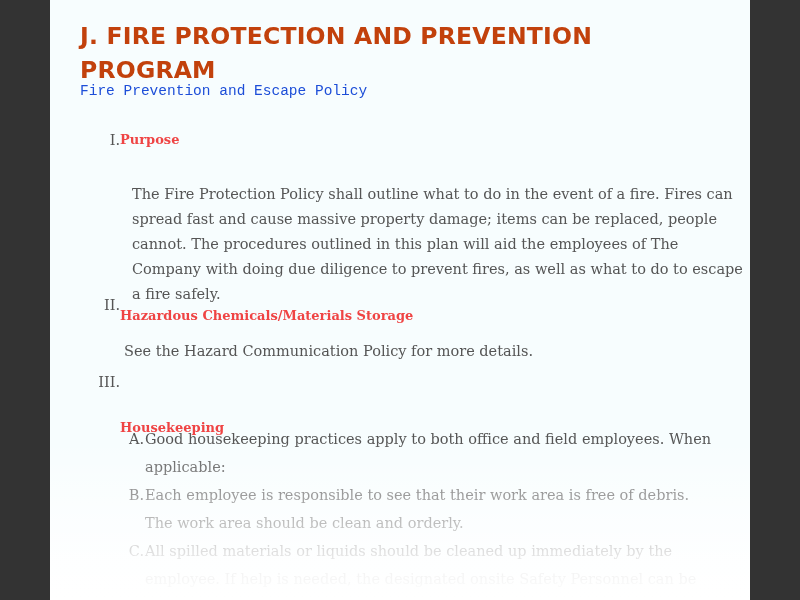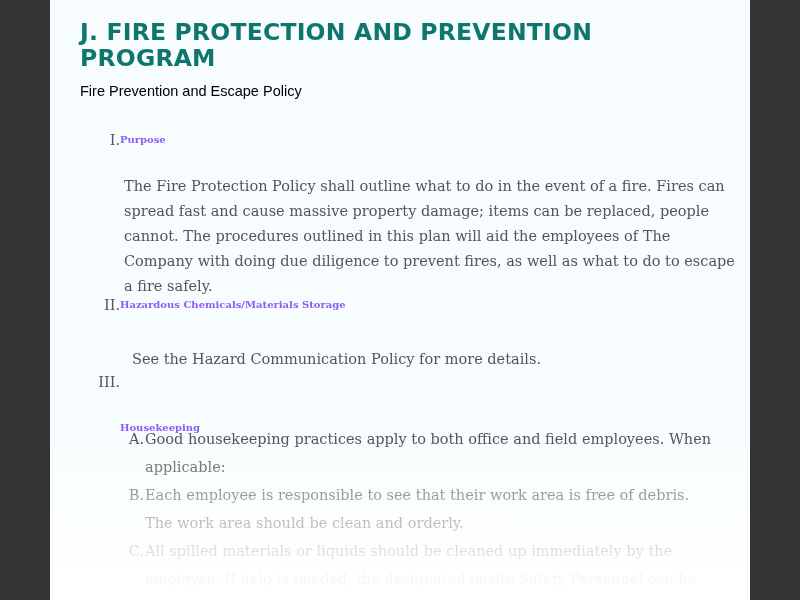--- a/index.html
+++ b/index.html
@@ -27,50 +27,50 @@
     }
     .title {
       margin: 0;
       position: absolute;
       top: 19px;
       left: 0;
       width: 620px;
       font-family: "DejaVu Sans", sans-serif;
       font-weight: bold;
       font-size: 23.5px;
-      line-height: 26px;
-      color: #0f766e;
+      line-height: 34px;
+      color: #c2410c;
       letter-spacing: 0.2px;
     }
     .subtitle {
       position: absolute;
       top: 81px;
       left: 0;
-      font-family: Liberation Sans, sans-serif;
+      font-family: Liberation Mono, monospace;
       font-size: 14.5px;
       line-height: 20px;
-      color: #000000;
+      color: #1d4ed8;
     }
     .section-marker {
       position: absolute;
       font-family: "DejaVu Serif", serif;
       font-size: 14.5px;
       line-height: 20px;
       color: #555555;
       text-align: right;
       width: 40px;
     }
     .section-heading {
       position: absolute;
       left: 40px;
       font-family: "DejaVu Serif", serif;
       font-weight: bold;
-      font-size: 10px;
+      font-size: 13px;
       line-height: 20px;
-      color: #8b5cf6;
+      color: #ef4444;
       white-space: nowrap;
     }
     .para {
       position: absolute;
       left: 40px;
       width: 612px;
       font-family: "DejaVu Serif", serif;
       font-size: 14.5px;
       line-height: 25px;
       color: #555555;
@@ -108,27 +108,27 @@
 <body>
 
 <div class="page">
   <div class="content">
     <h1 class="title">J. FIRE PROTECTION AND PREVENTION PROGRAM</h1>
     <div class="subtitle">Fire Prevention and Escape Policy</div>
 
     <div>
       <span class="section-marker" style="top:130px;">I.</span>
       <span class="section-heading" style="top:130px;">Purpose</span>
-      <p class="para" style="top:170px; margin:4px;">The Fire Protection Policy shall outline what to do in the event of a fire. Fires can spread fast and cause massive property damage; items can be replaced, people cannot. The procedures outlined in this plan will aid the employees of The Company with doing due diligence to prevent fires, as well as what to do to escape a fire safely.</p>
+      <p class="para" style="top:170px; margin:12px;">The Fire Protection Policy shall outline what to do in the event of a fire. Fires can spread fast and cause massive property damage; items can be replaced, people cannot. The procedures outlined in this plan will aid the employees of The Company with doing due diligence to prevent fires, as well as what to do to escape a fire safely.</p>
     </div>
 
     <div>
       <span class="section-marker" style="top:295px;">II.</span>
-      <span class="section-heading" style="top:295px;">Hazardous Chemicals/Materials Storage</span>
-      <p class="para" style="top:335px; margin:12px;">See the Hazard Communication Policy for more details.</p>
+      <span class="section-heading" style="top:306px;">Hazardous Chemicals/Materials Storage</span>
+      <p class="para" style="top:335px; margin:4px;">See the Hazard Communication Policy for more details.</p>
     </div>
 
     <div>
       <span class="section-marker" style="top:372px;">III.</span>
       <span class="section-heading" style="top:385px;margin-top:33px;">Housekeeping</span>
 
       <div>
         <span class="sub-marker" style="top:425px;">A.</span>
         <div class="sub-text" style="top:425px;">Good housekeeping practices apply to both office and field employees. When applicable:</div>
       </div>

